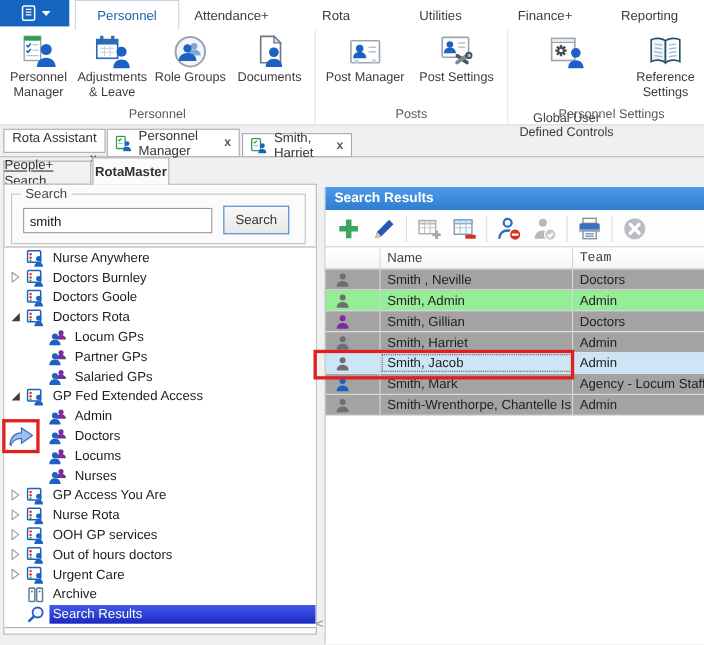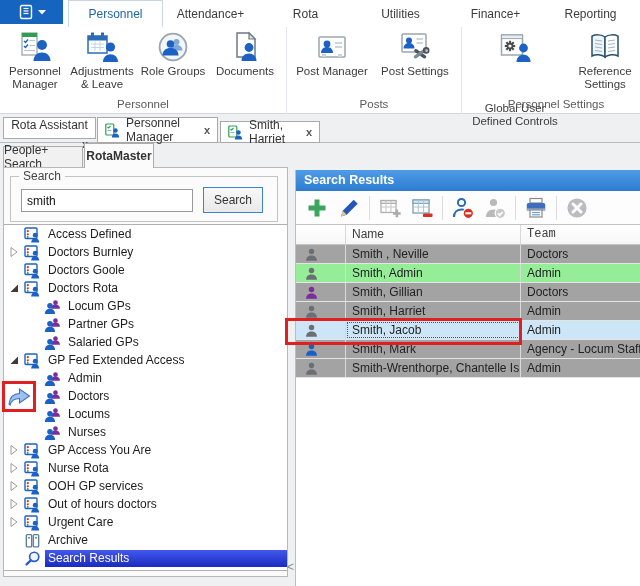--- a/index.html
+++ b/index.html
@@ -292,21 +292,21 @@
           <circle cx="10.5" cy="7.5" r="2.2" fill="#1b62c4"></circle>
           <path d="M6.8 14.4c0-2.5 1.6-3.9 3.7-3.9s3.7 1.4 3.7 3.9z" fill="#1b62c4"></path>
         </svg>
       </span>
     <span class="dlabel">Smith, Harriet</span>
     <span class="dclose">x</span>
   </div>
   </div>
 
 <div id="side-tab-strip">
-    <div class="stab" style="left: 3px; width: 80px; top: 3px; height: 22px;">
+    <div class="stab" style="left: 3px; width: 80px; top: 3px; height: 22px; text-decoration: underline;">
       <span>People+ Search</span>
     </div>
     <div class="stab active" style="left: 84px; width: 70px; top: 0px; height: 25px; font-weight: bold;">
       <span>RotaMaster</span>
     </div>
   </div>
 
 <div id="left-panel">
   <div id="search-groupbox">
     <span id="search-group-label">Search</span>
@@ -319,21 +319,21 @@
     <span class="tree-icon">
           <svg viewBox="0 0 17 17" width="17" height="17">
             <rect x="1" y="2" width="12" height="10.5" rx="1" fill="#fff" stroke="#1b62c4" stroke-width="1.4"></rect>
             <circle cx="3.8" cy="5.2" r="1.1" fill="#d93025"></circle>
             <circle cx="3.8" cy="8.3" r="1.1" fill="#d93025"></circle>
             <circle cx="3.8" cy="11" r="1" fill="#2e9e4f"></circle>
             <circle cx="11.2" cy="9.2" r="2.4" fill="#1b62c4"></circle>
             <path d="M7.2 16.6c0-2.8 1.8-4.3 4-4.3s4 1.5 4 4.3z" fill="#1b62c4"></path>
           </svg>
         </span>
-    <span class="tree-label">Access Defined</span>
+    <span class="tree-label">Nurse Anywhere</span>
   </div>
       <div class="tree-row lvl0">
     <span class="tree-arrow">
           <svg width="10" height="10" viewBox="0 0 10 10">
             <polygon points="2,0.5 8,5 2,9.5" fill="#fff" stroke="#9a9a9a" stroke-width="1"></polygon>
           </svg>
         </span>
     <span class="tree-icon">
           <svg viewBox="0 0 17 17" width="17" height="17">
             <rect x="1" y="2" width="12" height="10.5" rx="1" fill="#fff" stroke="#1b62c4" stroke-width="1.4"></rect>

